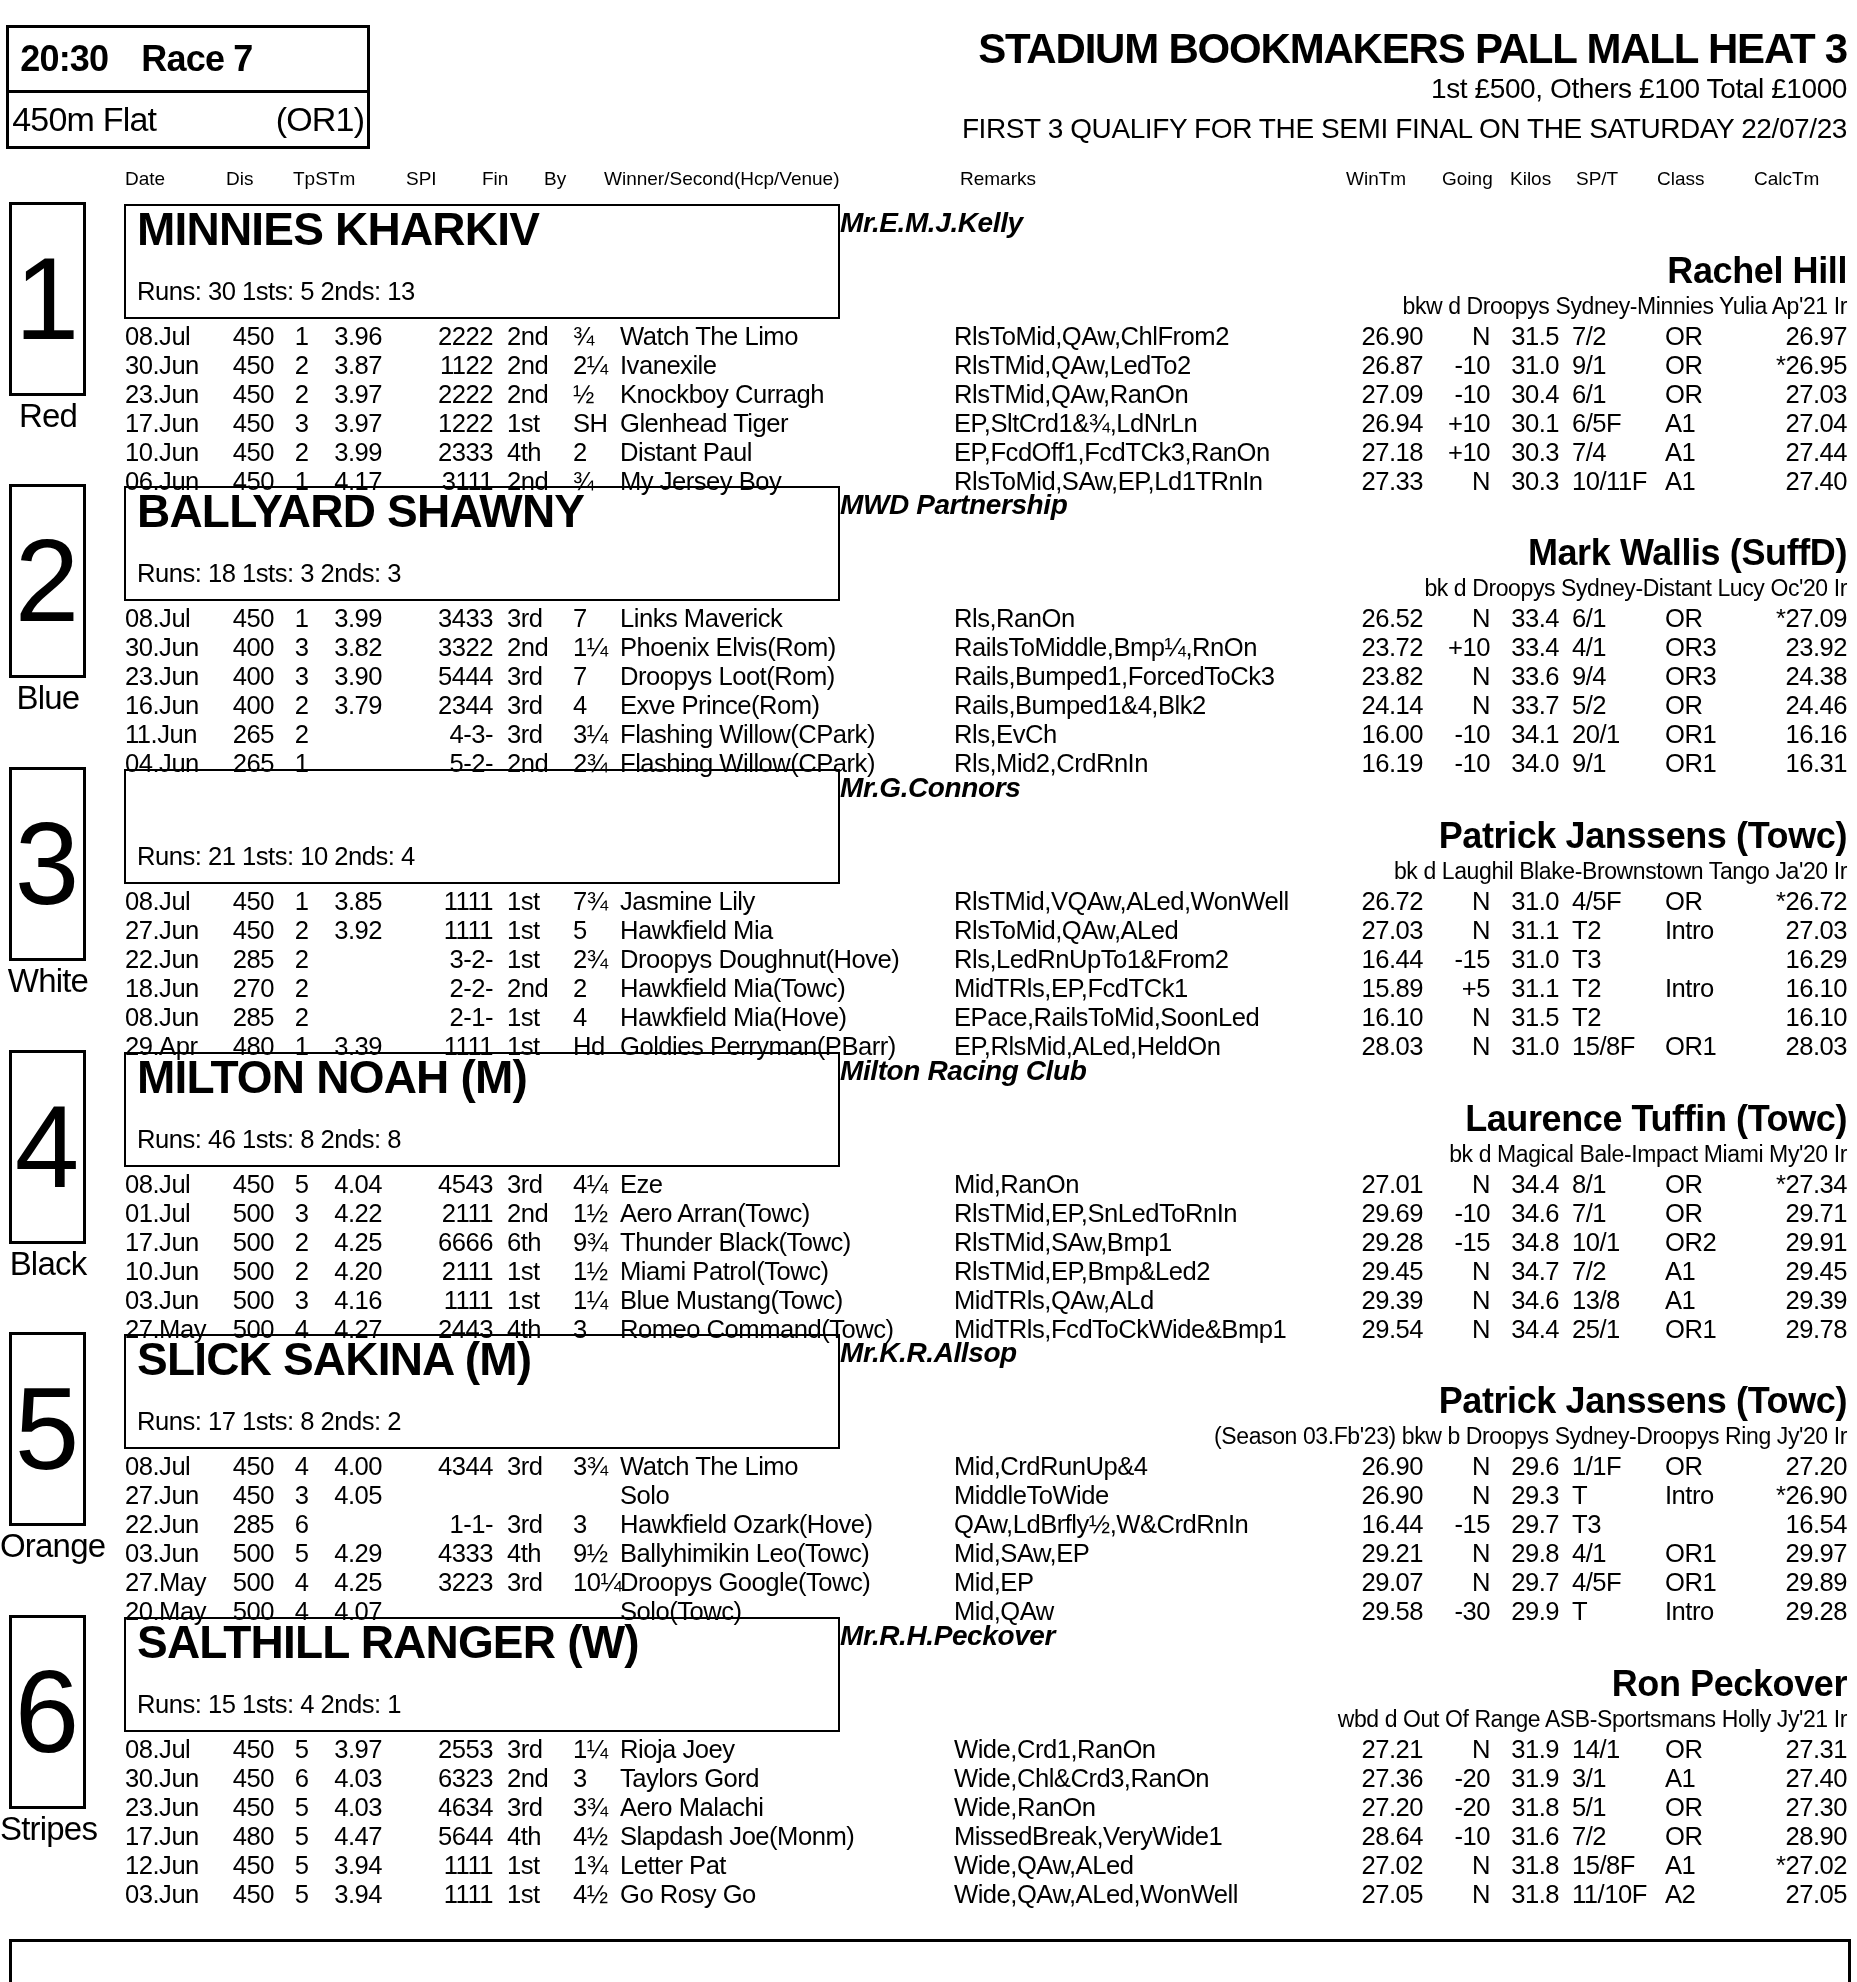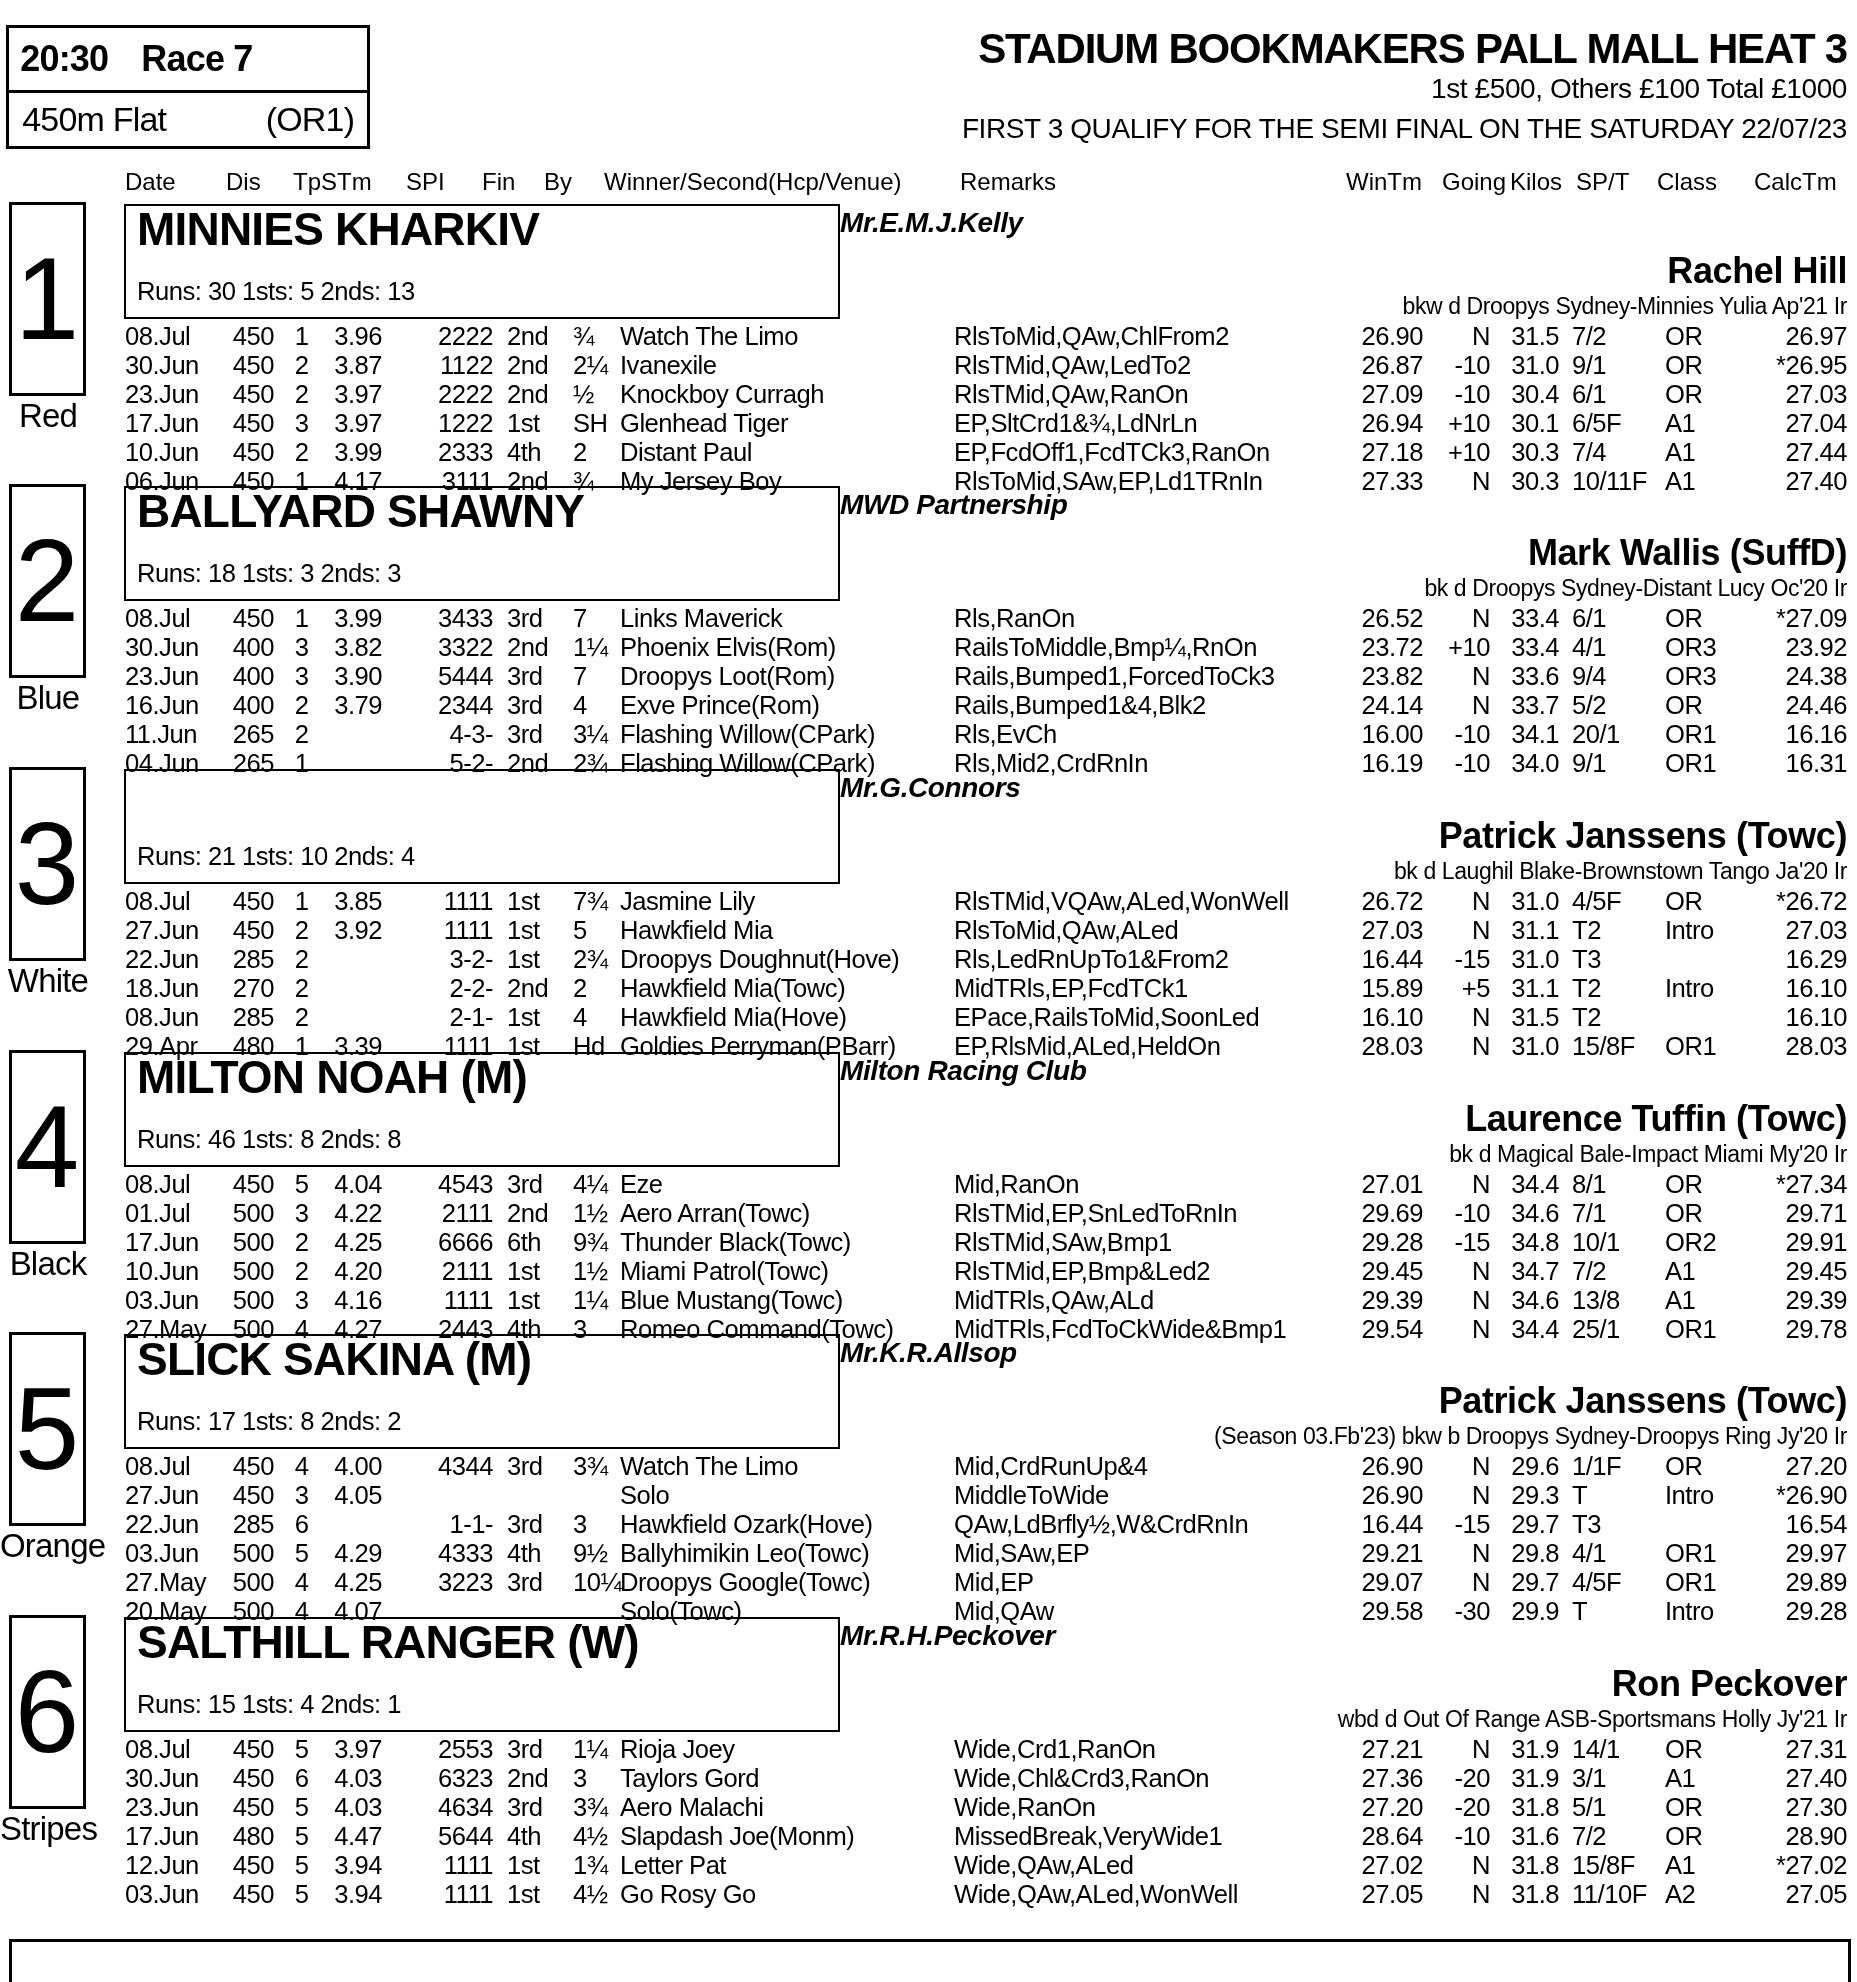--- a/index.html
+++ b/index.html
@@ -7,32 +7,32 @@
     width:1858px;height:1983px;
     font-family:"Liberation Sans","DejaVu Sans",sans-serif;
     color:#000;
     -webkit-font-smoothing:none;
   }
   .page{position:relative;width:1858px;height:1983px;overflow:hidden;margin-top:22px;}
 
   
   .race-box{position:absolute;left:6.2px;top:3.1px;width:364px;border:3.1px solid #000;box-sizing:border-box;}
   .race-box .rb-top{display:flex;align-items:center;height:62px;padding:0 11px;box-sizing:border-box;}
-  .race-box .rb-bot{display:flex;align-items:center;height:56px;padding:0 13px;box-sizing:border-box;border-top:3.1px solid #000;gap:21px;}
+  .race-box .rb-bot{display:flex;align-items:center;height:56px;padding:0 3px;box-sizing:border-box;border-top:3.1px solid #000;gap:21px;}
   .rb-time{font-size:36px;font-weight:bold;letter-spacing:-0.8px;}
   .rb-race{font-size:36px;font-weight:bold;margin-left:33px;letter-spacing:-0.8px;}
   .rb-dist{font-size:34px;letter-spacing:-0.8px;}
   .rb-grade{font-size:34px;margin-left:auto;letter-spacing:-0.8px;}
 
   .hdr-title{position:absolute;right:11px;top:3.1px;font-size:42px;font-weight:bold;letter-spacing:-1.2px;white-space:nowrap;}
   .hdr-prize{position:absolute;right:11px;top:51px;font-size:28px;letter-spacing:-0.4px;white-space:nowrap;}
   .hdr-qual{position:absolute;right:11px;top:91px;font-size:28px;letter-spacing:-0.4px;white-space:nowrap;}
 
   
-  .col-head{position:absolute;left:0;top:146px;width:1487px;height:26px;font-size:24px;}
+  .col-head{position:absolute;left:0;top:146px;width:1487px;height:26px;font-size:19px;}
   .col-head span{position:absolute;top:0;white-space:nowrap;}
 
   
   .dog{position:absolute;left:0;width:1858px;}
   .trapbox{position:absolute;left:8.5px;top:0;width:77px;height:194px;border:3.1px solid #000;box-sizing:border-box;
            display:flex;align-items:center;justify-content:center;}
   .trapnum{font-size:116px;font-weight:normal;line-height:1;font-family:"Liberation Sans",sans-serif;}
   .trapcolour{position:absolute;left:0;top:195px;width:96px;text-align:center;font-size:33px;letter-spacing:-0.8px;}
 
   .namebox{position:absolute;left:124px;top:1.5px;width:716px;height:115px;border:2.3px solid #000;box-sizing:border-box;}

